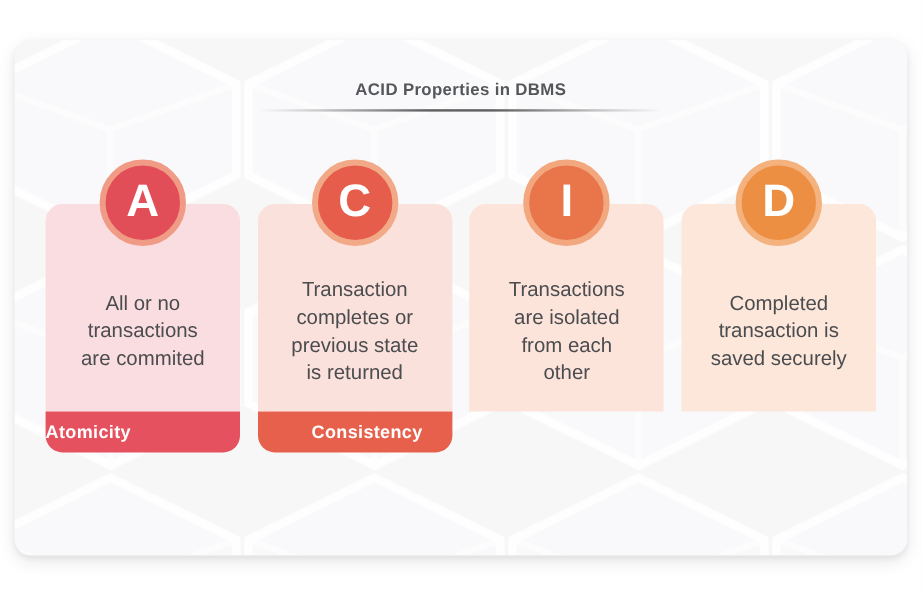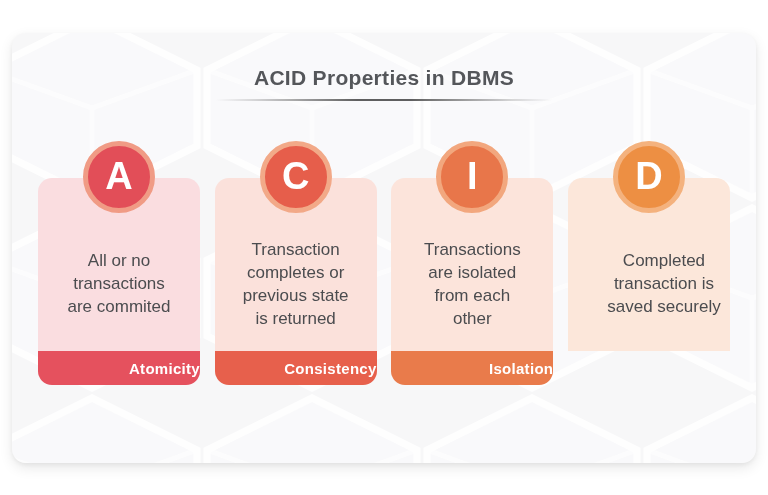--- a/index.html
+++ b/index.html
@@ -11,21 +11,21 @@
   .panel{
     position:absolute;left:12px;top:33px;width:744px;height:430px;
     background:#f7f7f8;border-radius:14px;
     box-shadow:0 5px 14px rgba(0,0,0,0.09), 0 2px 4px rgba(0,0,0,0.05);
     overflow:hidden;
   }
   .pattern{position:absolute;inset:0;z-index:0;}
   .panel-content{position:relative;z-index:1;height:100%;}
   .title{
     margin:33px auto 0;text-align:center;
-    font-size:21px;font-weight:bold;letter-spacing:0.3px;
+    font-size:14px;font-weight:bold;letter-spacing:0.3px;
     color:#54565a;
   }
   .rule{
     width:336px;height:2px;margin:9px auto 0;
     background:linear-gradient(90deg,
       rgba(99,99,99,0) 0%, rgba(99,99,99,0.25) 12%,
       #5f5f5f 42%, #5f5f5f 58%,
       rgba(99,99,99,0.25) 88%, rgba(99,99,99,0) 100%);
   }
   .cards{
@@ -48,21 +48,21 @@
     display:flex;align-items:center;justify-content:center;
     padding-top:38px;box-sizing:border-box;
   }
   .card-body p{
     margin:0;width:132px;text-align:center;
     font-size:17px;line-height:23px;color:#4b4c4f;
     white-space:pre-line;
   }
   .card-footer{
     height:34px;border-radius:0 0 14px 14px;
-    display:flex;align-items:center;justify-content:flex-end;
+    display:flex;align-items:center;justify-content:flex-start;
   }
   .card-footer span{
     color:#ffffff;font-size:15px;font-weight:bold;letter-spacing:0.3px;
   }
 </style>
 </head>
 <body>
 
 <div class="panel" style="background-color: rgb(247, 247, 248);">
 
@@ -115,30 +115,27 @@
       <div class="card">
         <div class="badge" style="background-color: rgb(232, 118, 74); border-color: rgb(242, 167, 126);">
           <span>I</span>
         </div>
         <div class="card-body" style="background-color: rgb(252, 228, 219);">
           <p>Transactions
 are isolated
 from each
 other</p>
         </div>
-        <div class="card-footer" style="background-color: rgb(233, 123, 75);">
-          <span>Isolation</span>
-        </div>
       </div>
 
       <div class="card">
         <div class="badge" style="background-color: rgb(237, 143, 67); border-color: rgb(244, 178, 126);">
           <span>D</span>
         </div>
-        <div class="card-body" style="background-color: rgb(252, 231, 218); justify-content: flex-end;">
+        <div class="card-body" style="background-color: rgb(252, 231, 218);">
           <p>Completed
 transaction is
 saved securely</p>
         </div>
       </div>
 
     </div>
   </div>
 </div>
 

